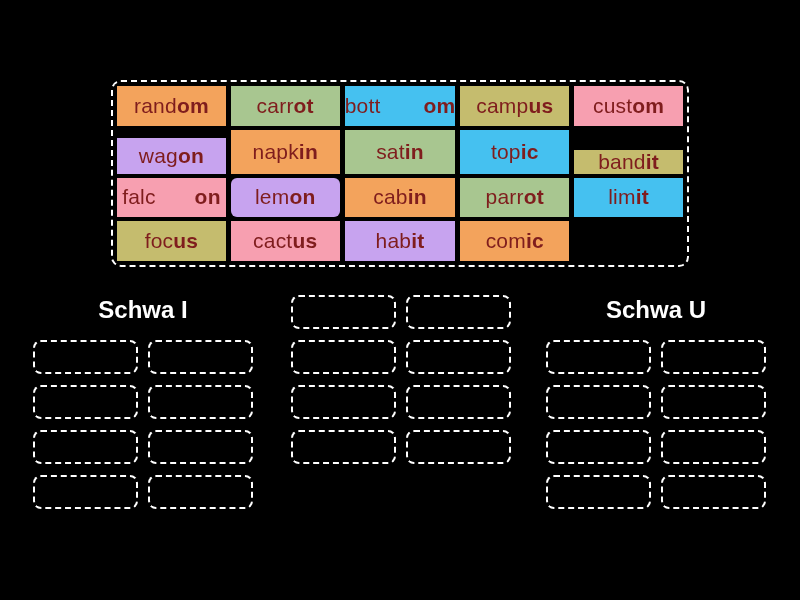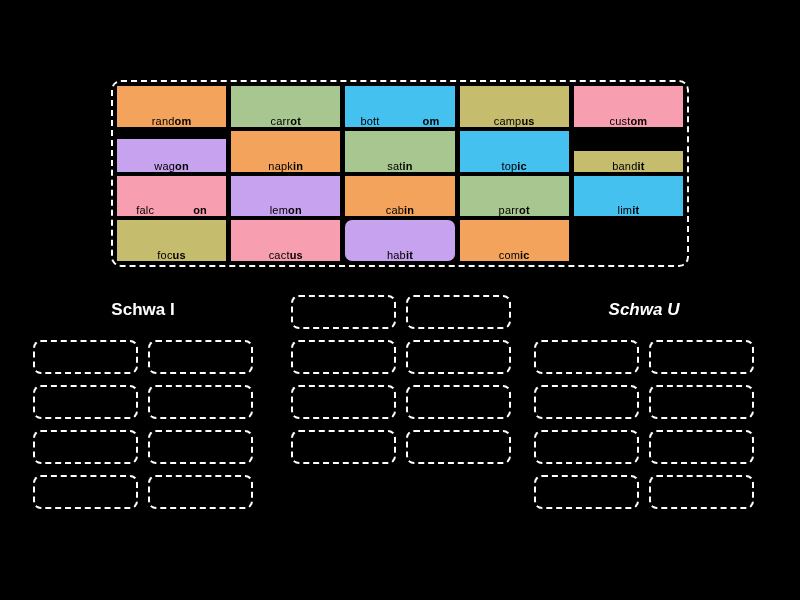--- a/index.html
+++ b/index.html
@@ -19,60 +19,60 @@
     border-radius: 10px;
     padding: 4px;
     display: grid;
     grid-template-columns: repeat(5, 1fr);
     grid-template-rows: repeat(4, 1fr);
     column-gap: 5px;
     row-gap: 4px;
   }
   .tile {
     display: flex;
-    align-items: flex-end;
+    align-items: center;
     justify-content: center;
-    font-size: 11px;
-    color: #000000;
+    font-size: 21px;
+    color: #7f1d1d;
     letter-spacing: 0.2px;
     cursor: grab;
     user-select: none;
   }
   .tile .suf { font-weight: 700; }
 
   
   .group {
     position: absolute;
     top: 295px;
     width: 220px;
   }
   .group h2 {
     color: #ffffff;
-    font-size: 17px;
+    font-size: 24px;
     font-weight: 700;
     line-height: 29px;
     text-align: center;
     margin: 0 0 16px 0;
     white-space: nowrap;
   }
   .slots {
     display: grid;
     grid-template-columns: 1fr 1fr;
     column-gap: 10px;
     row-gap: 11px;
   }
   .slot {
     height: 34px;
     border: 2px dashed #ffffff;
     border-radius: 8px;
     background: transparent;
   }
   .group-1 { left: 33px; }
   .group-2 { left: 291px; }
-  .group-3 { left: 534px; font-style: italic; }
+  .group-3 { left: 546px; }
 </style>
 </head>
 <body>
 
 <div class="tray">
   <div class="tile" style="background: rgb(243, 163, 92);">
       <span class="pre">rand</span>
       <span class="suf">om</span>
     </div>
   <div class="tile" style="background: rgb(168, 198, 144);">
@@ -108,21 +108,21 @@
       <span class="suf">ic</span>
     </div>
   <div class="tile" style="background: rgb(197, 188, 110); margin-top: 20px;">
       <span class="pre">band</span>
       <span class="suf">it</span>
     </div>
   <div class="tile" style="background: rgb(247, 159, 176); gap: 39px;">
       <span class="pre">falc</span>
       <span class="suf">on</span>
     </div>
-  <div class="tile" style="background: rgb(199, 163, 239);">
+  <div class="tile" style="background: rgb(199, 163, 239); border-radius: 6px;">
       <span class="pre">lem</span>
       <span class="suf">on</span>
     </div>
   <div class="tile" style="background: rgb(243, 163, 92);">
       <span class="pre">cab</span>
       <span class="suf">in</span>
     </div>
   <div class="tile" style="background: rgb(168, 198, 144);">
       <span class="pre">parr</span>
       <span class="suf">ot</span>
@@ -132,21 +132,21 @@
       <span class="suf">it</span>
     </div>
   <div class="tile" style="background: rgb(197, 188, 110);">
       <span class="pre">foc</span>
       <span class="suf">us</span>
     </div>
   <div class="tile" style="background: rgb(247, 159, 176);">
       <span class="pre">cact</span>
       <span class="suf">us</span>
     </div>
-  <div class="tile" style="background: rgb(199, 163, 239); border-radius: 7px;">
+  <div class="tile" style="background: rgb(199, 163, 239);">
       <span class="pre">hab</span>
       <span class="suf">it</span>
     </div>
   <div class="tile" style="background: rgb(243, 163, 92);">
       <span class="pre">com</span>
       <span class="suf">ic</span>
     </div>
 </div>
 
 <div class="group group-1">

